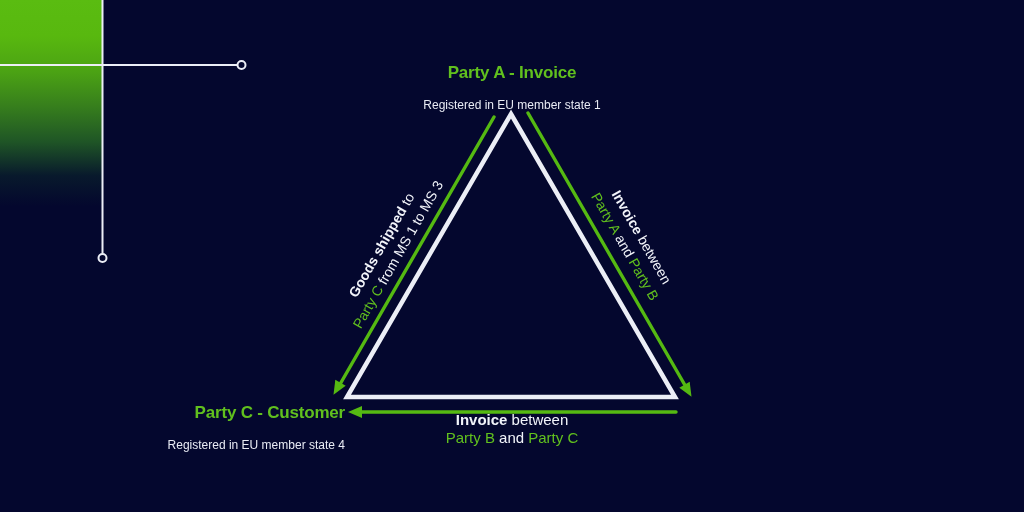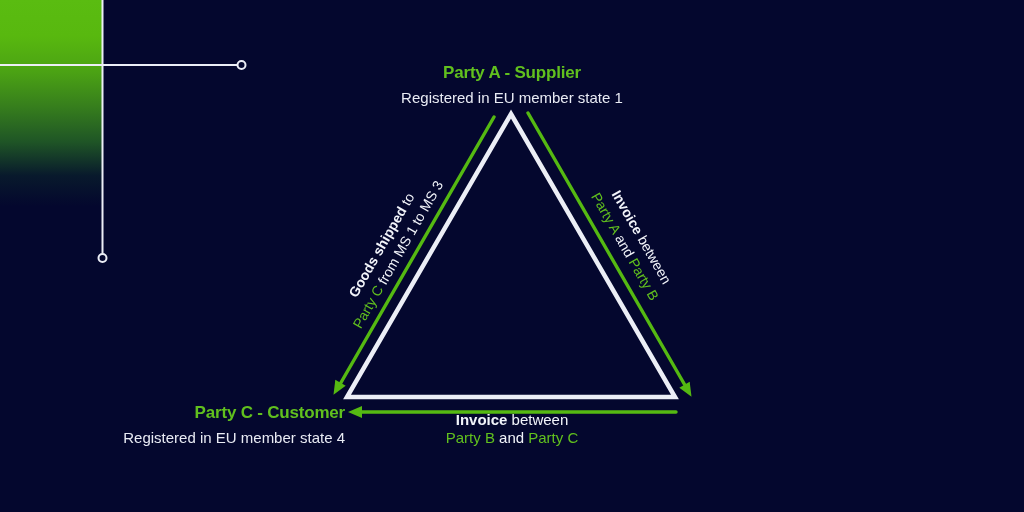--- a/index.html
+++ b/index.html
@@ -25,22 +25,22 @@
   .garrow { stroke: var(--line-green, #55b912); stroke-width: 3.4; stroke-linecap: round; }
   .ahead { fill: var(--line-green, #55b912); }
 
   
   .node { position: absolute; }
   .node-title {
     font-size: 17px; font-weight: bold; letter-spacing: -0.2px;
     color: var(--text-green, #61c01e); line-height: 20px; white-space: nowrap;
   }
   .node-sub {
-    font-size: 15px; color: var(--text-sub, #e9ebf4);
-    line-height: 17px; margin-top: 6px; white-space: nowrap;
+    font-size: 12px; color: var(--text-sub, #e9ebf4);
+    line-height: 17px; margin-top: 14px; white-space: nowrap;
   }
   .node-a { left: 512px; top: 63px; transform: translateX(-50%); text-align: center; }
   .node-c { right: 679px; top: 403px; text-align: right; }
   .node-b { left: 687px; top: 403px; text-align: left; }
 
   .edge-label { position: absolute; text-align: center; white-space: nowrap; }
   .edge-label .l1 { font-size: 14px; color: var(--text-white, #f2f4fa); line-height: 19px; }
   .edge-label .l1 b { font-weight: bold; }
   .edge-label .l2 { font-size: 14px; color: var(--text-white, #f2f4fa); line-height: 19px; }
   .gr { color: var(--text-green, #61c01e); }
@@ -69,21 +69,21 @@
     <polygon class="ahead" points="1,0 -13,6 -13,-6" transform="translate(334,394) rotate(120)"></polygon>
 
     <line class="garrow" x1="528" y1="113" x2="686" y2="387"></line>
     <polygon class="ahead" points="1,0 -13,6 -13,-6" transform="translate(691,396) rotate(60)"></polygon>
 
     <line class="garrow" x1="676" y1="412" x2="359" y2="412"></line>
     <polygon class="ahead" points="1,0 -13,6 -13,-6" transform="translate(349,412) rotate(180)"></polygon>
   </svg>
 
   <div class="node node-a">
-    <div class="node-title">Party A - Supplier</div>
+    <div class="node-title">Party A - Invoice</div>
     <div class="node-sub">Registered in EU member state 1</div>
   </div>
 
   <div class="node node-c">
     <div class="node-title">Party C - Customer</div>
     <div class="node-sub">Registered in EU member state 4</div>
   </div>
 
   <div class="node node-b">
   </div>

